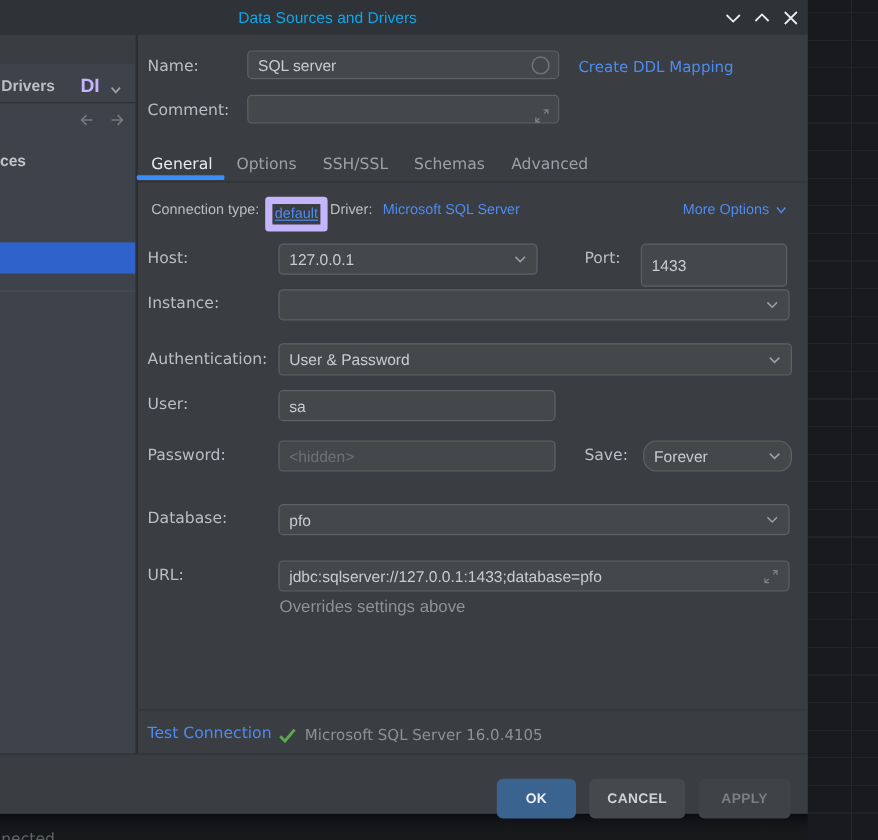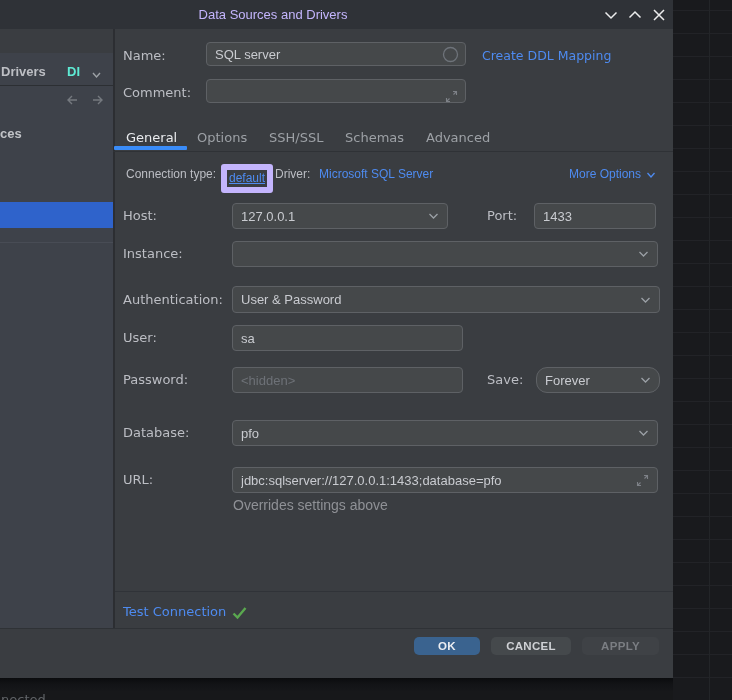--- a/index.html
+++ b/index.html
@@ -37,21 +37,21 @@
   }
 
   
   #titlebar {
     left:0; top:0; width:673px; height:29px;
     background:#2f3237;
   }
   #dialog-title {
     left:273px; top:7px; transform:translateX(-50%);
     font-family:"Liberation Sans",sans-serif;
-    font-size:13px; color:#c4b5fd; white-space:nowrap;
+    font-size:13px; color:#0ea5e9; white-space:nowrap;
   }
   .winbtn { top:6px; width:17px; height:17px; display:flex; align-items:center; justify-content:center; }
   #win-minimize { left:602px; }
   #win-maximize { left:626px; }
   #win-close   { left:650px; }
 
   
   #sidebar {
     left:0; top:29px; width:113px; height:599px;
     background:#3e424a;
@@ -63,21 +63,21 @@
     border-bottom:1px solid #2c2f33;
   }
   #sidebar-header-label {
     position:absolute; left:1px; top:11px;
     font-family:"Liberation Sans",sans-serif;
     font-size:13px; font-weight:bold; color:#bdbfc4;
   }
   #sidebar-header-dd {
     position:absolute; left:67px; top:11px;
     font-family:"Liberation Sans",sans-serif;
-    font-size:13px; font-weight:bold; color:#5eead4;
+    font-size:16px; font-weight:bold; color:#c4b5fd;
   }
   #sidebar-header-chevron { position:absolute; left:90px; top:13px; }
   #nav-back    { position:absolute; left:65px; top:38px; }
   #nav-forward { position:absolute; left:91px; top:38px; }
   #sidebar-section-fragment {
     position:absolute; left:0px; top:73px;
     font-family:"Liberation Sans",sans-serif;
     font-size:13px; font-weight:bold; color:#c2c4c8;
   }
   #sidebar-selected-row {
@@ -132,21 +132,21 @@
   
   #test-separator { position:absolute; left:0px; top:562px; width:558px; height:1px; background:#303338; }
 
   
   #buttonbar {
     left:0; top:628px; width:673px; height:50px;
     background:#3a3d41;
     border-top:1px solid #2f3236;
   }
   .btn {
-    position:absolute; top:8px; height:18px;
+    position:absolute; top:20px; height:33px;
     border:none; border-radius:5px;
     font-family:"Liberation Sans",sans-serif;
     font-size:11.5px; font-weight:bold; letter-spacing:0.3px;
     display:flex; align-items:center; justify-content:center;
     cursor:pointer;
   }
   #btn-ok     { left:414px; width:66px; background:#3a638f; color:#eceef2; }
   #btn-cancel { left:491px; width:80px; background:#45494c; color:#cfd1d5; }
   #btn-apply  { left:582px; width:77px; background:#3f4246; color:#7b7e83; }
 </style>
@@ -244,21 +244,21 @@
     </span>
 
     <span class="label abs" style="left:8px; top:179px;">Host:</span>
     <div class="combo" style="left:117px; top:174px; width:216px; height:26px;">
       <span>127.0.0.1</span>
       <svg class="chev" width="11" height="7" viewBox="0 0 11 7">
           <polyline points="1.5,1.5 5.5,5.5 9.5,1.5" fill="none" stroke="#9ba0a6" stroke-width="1.3"></polyline>
         </svg>
     </div>
     <span class="label abs" style="left:372px; top:179px;">Port:</span>
-    <input class="field" style="left: 419px; top: 174px; width: 122px; height: 26px;" value="1433">
+    <input class="field" style="left: 419px; top: 174px; width: 122px; height: 36px;" value="1433">
 
     <span class="label abs" style="left:8px; top:217px;">Instance:</span>
     <div class="combo" style="left:117px; top:212px; width:426px; height:26px;">
       <span></span>
       <svg class="chev" width="11" height="7" viewBox="0 0 11 7">
           <polyline points="1.5,1.5 5.5,5.5 9.5,1.5" fill="none" stroke="#9ba0a6" stroke-width="1.3"></polyline>
         </svg>
     </div>
 
     <span class="label abs" style="left:8px; top:263px;">Authentication:</span>
@@ -299,20 +299,21 @@
     </span>
     <span class="abs" style="left:118px; top:468px; font-family:'Liberation Sans',sans-serif; font-size:14px; color:#8f9196;">Overrides settings above</span>
 
     <div id="test-separator"></div>
     <span class="link abs" style="left:8px; top:575px;">Test Connection</span>
     <span class="abs" style="left:117px; top:576px;">
       <svg width="15" height="14" viewBox="0 0 15 14">
           <path d="M1.5,7.5 L5.5,11.5 L13.5,2" fill="none" stroke="#5aa84f" stroke-width="2.4"></path>
         </svg>
     </span>
+    <span class="abs" style="left:139px; top:576px; font-size:12.5px; color:#8d9095;">Microsoft SQL Server 16.0.4105</span>
 
   </div>
 
   <div id="buttonbar" class="abs">
     <button id="btn-ok" class="btn">OK</button>
     <button id="btn-apply" class="btn">APPLY</button>
     <button id="btn-cancel" class="btn">CANCEL</button>
   </div>
 
 </div>

